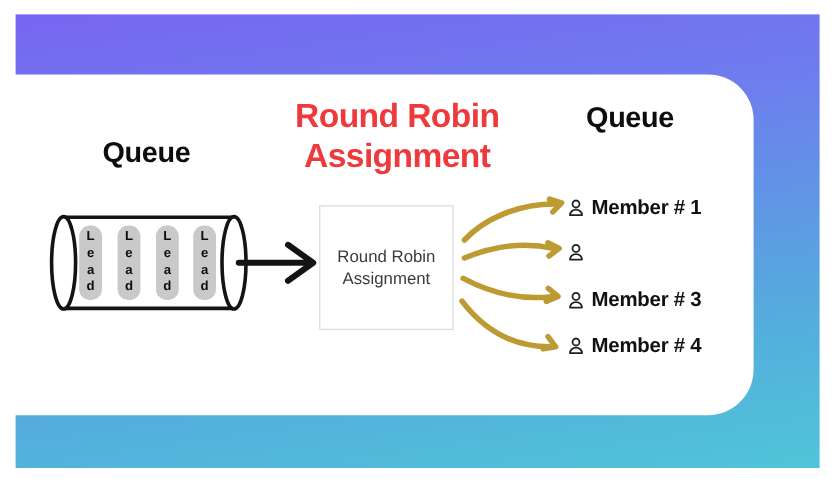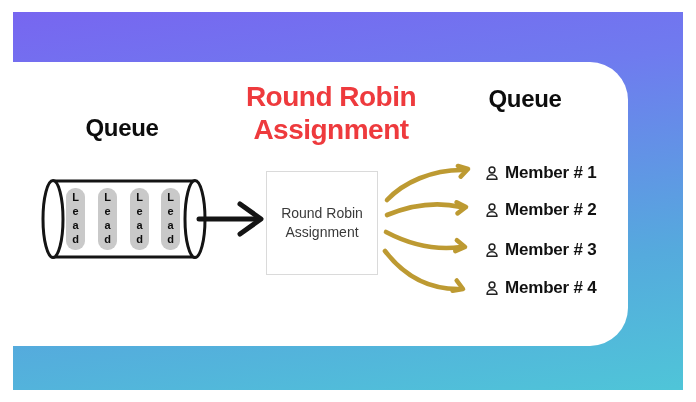--- a/index.html
+++ b/index.html
@@ -61,21 +61,21 @@
   .assignment-box{
     position:absolute;left:266px;top:171px;width:112px;height:104px;
     background:#ffffff;
     border:1.5px solid #dadada;
     box-sizing:border-box;
     display:flex;flex-direction:column;align-items:center;justify-content:center;
     font-size:14px;line-height:19px;color:#3a3a3a;
     text-align:center;
   }
   .member-row{
-    position:absolute;left:485px;height:24px;
+    position:absolute;left:473px;height:24px;
     display:flex;align-items:center;gap:6px;
   }
   .member-row.m1{top:161px;}
   .member-row.m2{top:198px;}
   .member-row.m3{top:238px;}
   .member-row.m4{top:276px;}
   .member-label{
     font-size:17px;font-weight:700;color:#111111;
     letter-spacing:-0.2px;
     white-space:nowrap;
@@ -142,21 +142,20 @@
       <circle cx="7" cy="4" r="2.9" fill="none" stroke="#222222" stroke-width="1.5"></circle>
       <path d="M2,13.3 a5,4.6 0 0 1 10,0 z" fill="none" stroke="#222222" stroke-width="1.5" stroke-linejoin="round"></path>
     </svg>
     <span class="member-label">Member # 1</span>
   </div>
   <div class="member-row m2">
     <svg class="person-icon" width="14" height="15" viewBox="0 0 14 15">
       <circle cx="7" cy="4" r="2.9" fill="none" stroke="#222222" stroke-width="1.5"></circle>
       <path d="M2,13.3 a5,4.6 0 0 1 10,0 z" fill="none" stroke="#222222" stroke-width="1.5" stroke-linejoin="round"></path>
     </svg>
-    <span class="member-label">Member # 2</span>
   </div>
   <div class="member-row m3">
     <svg class="person-icon" width="14" height="15" viewBox="0 0 14 15">
       <circle cx="7" cy="4" r="2.9" fill="none" stroke="#222222" stroke-width="1.5"></circle>
       <path d="M2,13.3 a5,4.6 0 0 1 10,0 z" fill="none" stroke="#222222" stroke-width="1.5" stroke-linejoin="round"></path>
     </svg>
     <span class="member-label">Member # 3</span>
   </div>
   <div class="member-row m4">
     <svg class="person-icon" width="14" height="15" viewBox="0 0 14 15">

